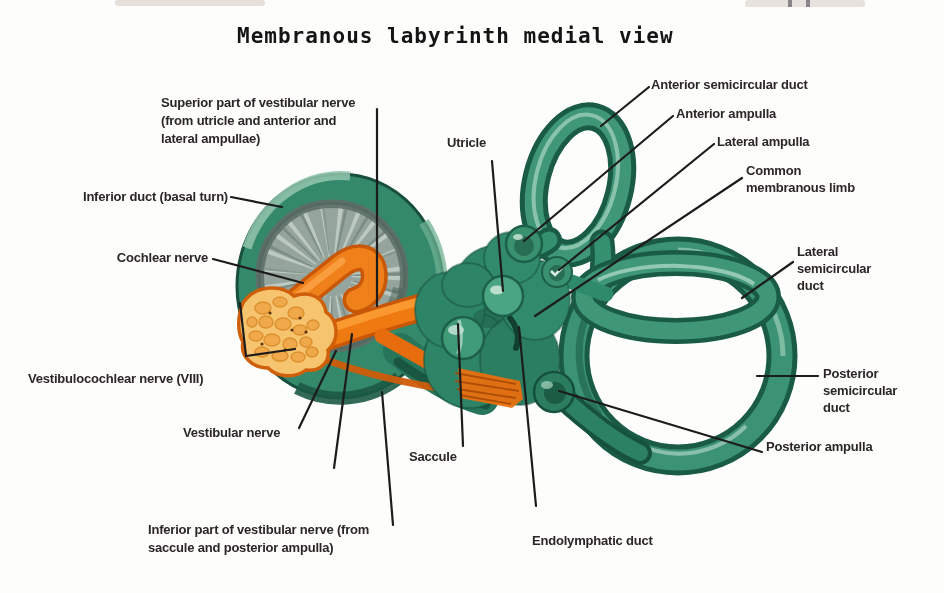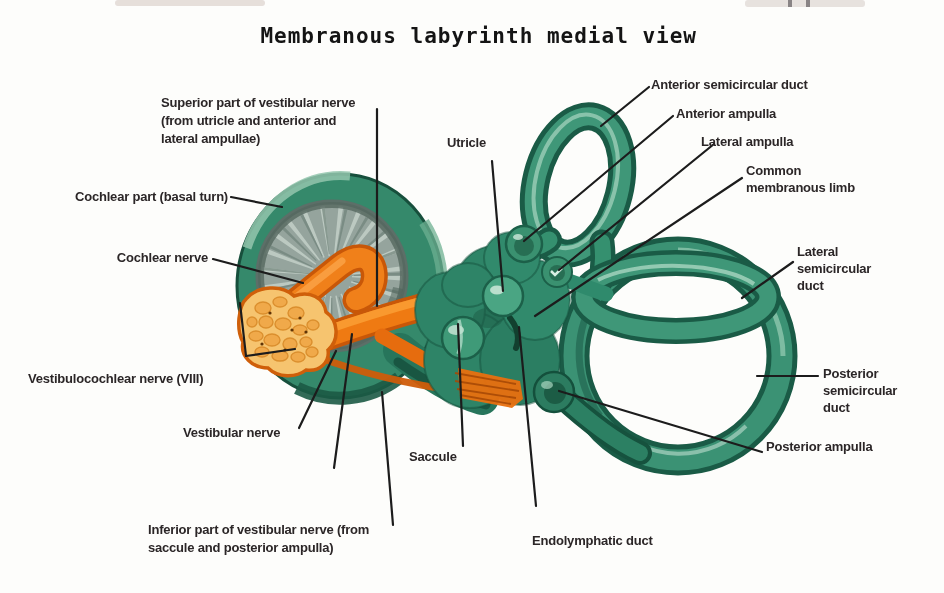--- a/index.html
+++ b/index.html
@@ -8,21 +8,21 @@
     font-family:"Liberation Sans",sans-serif;
   }
   #figure-svg{position:absolute;left:0;top:0;}
   .lbl{
     position:absolute;color:#2b2627;font-weight:bold;font-size:13px;
     line-height:18px;letter-spacing:-0.2px;white-space:pre-line;
   }
   .lbl.rt{text-align:right;}
   .lbl.tight{line-height:17px;}
   #figure-title{
-    position:absolute;left:237px;top:24px;width:460px;text-align:right;
+    position:absolute;left:237px;top:24px;width:460px;text-align:left;
     font-family:"DejaVu Sans Mono",monospace;font-weight:bold;font-size:21px;
     letter-spacing:1px;color:#141414;
   }
   .smudge{position:absolute;pointer-events:none;}
 </style>
 </head>
 <body>
 
 <div id="stage">
 
@@ -189,21 +189,21 @@
       <line x1="793" y1="262" x2="742" y2="298"></line>
       <line x1="818" y1="376" x2="757" y2="376"></line>
       <line x1="762" y1="452" x2="559" y2="391"></line>
     </g>
   </svg>
 
   <div class="lbl" style="left:161px;top:94px;width:232px;">Superior part of vestibular nerve
 (from utricle and anterior and
 lateral ampullae)</div>
 
-  <div class="lbl rt" style="right:716px;top:188px;width:200px;">Cochlear part (basal turn)</div>
+  <div class="lbl rt" style="right:716px;top:188px;width:200px;">Inferior duct (basal turn)</div>
 
   <div class="lbl rt" style="right:736px;top:249px;width:150px;">Cochlear nerve</div>
 
   <div class="lbl" style="left:28px;top:370px;width:230px;">Vestibulocochlear nerve (VIII)</div>
 
   <div class="lbl" style="left:183px;top:424px;width:130px;">Vestibular nerve</div>
 
 
   <div class="lbl" style="left:148px;top:521px;width:270px;">Inferior part of vestibular nerve (from
 saccule and posterior ampulla)</div>
@@ -211,21 +211,21 @@
   <div class="lbl" style="left:447px;top:134px;">Utricle</div>
 
   <div class="lbl" style="left:409px;top:448px;">Saccule</div>
 
   <div class="lbl" style="left:532px;top:532px;">Endolymphatic duct</div>
 
   <div class="lbl" style="left:651px;top:76px;">Anterior semicircular duct</div>
 
   <div class="lbl" style="left:676px;top:105px;">Anterior ampulla</div>
 
-  <div class="lbl" style="left:701px;top:133px;">Lateral ampulla</div>
+  <div class="lbl" style="left:717px;top:133px;">Lateral ampulla</div>
 
   <div class="lbl tight" style="left:746px;top:162px;width:140px;">Common
 membranous limb</div>
 
   <div class="lbl tight" style="left:797px;top:243px;width:110px;">Lateral
 semicircular
 duct</div>
 
   <div class="lbl tight" style="left:823px;top:365px;width:110px;">Posterior
 semicircular

